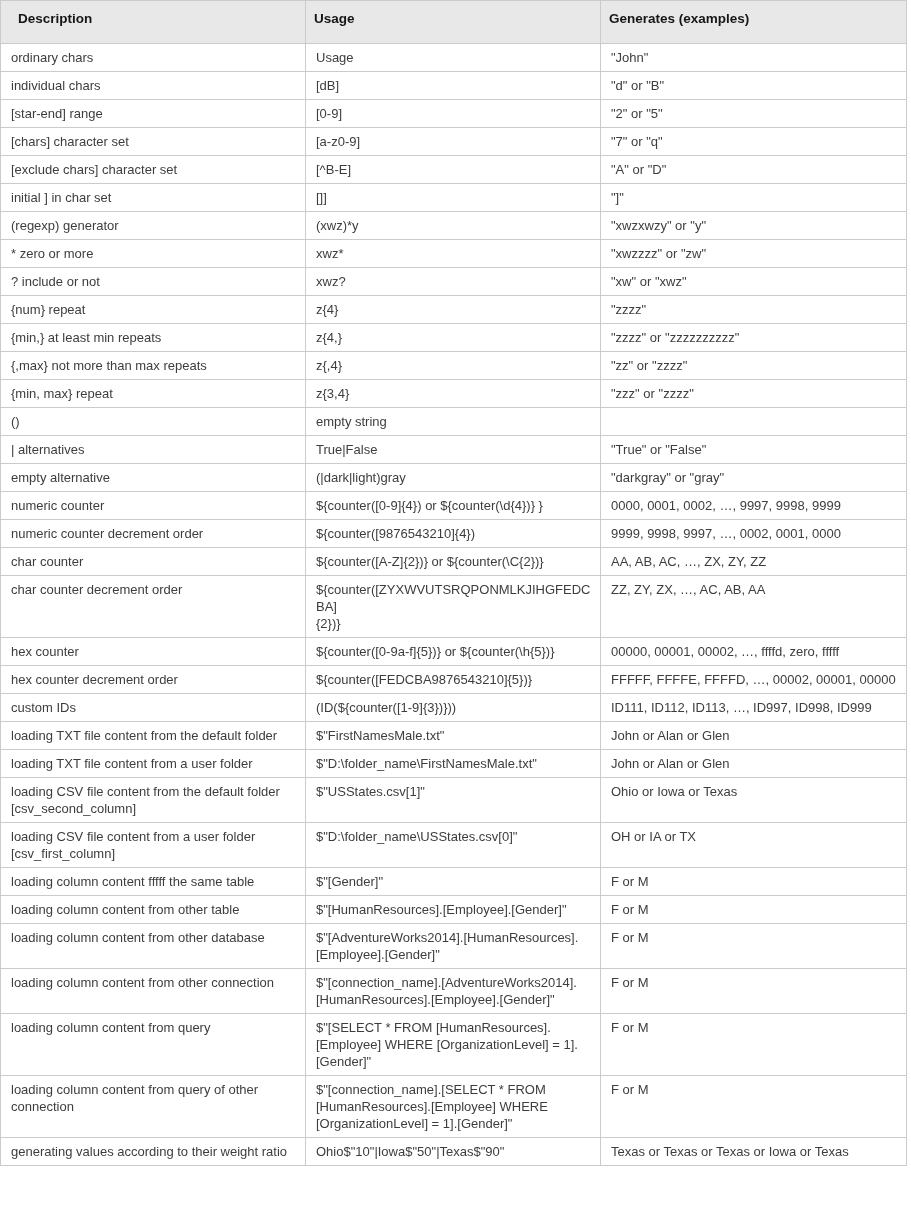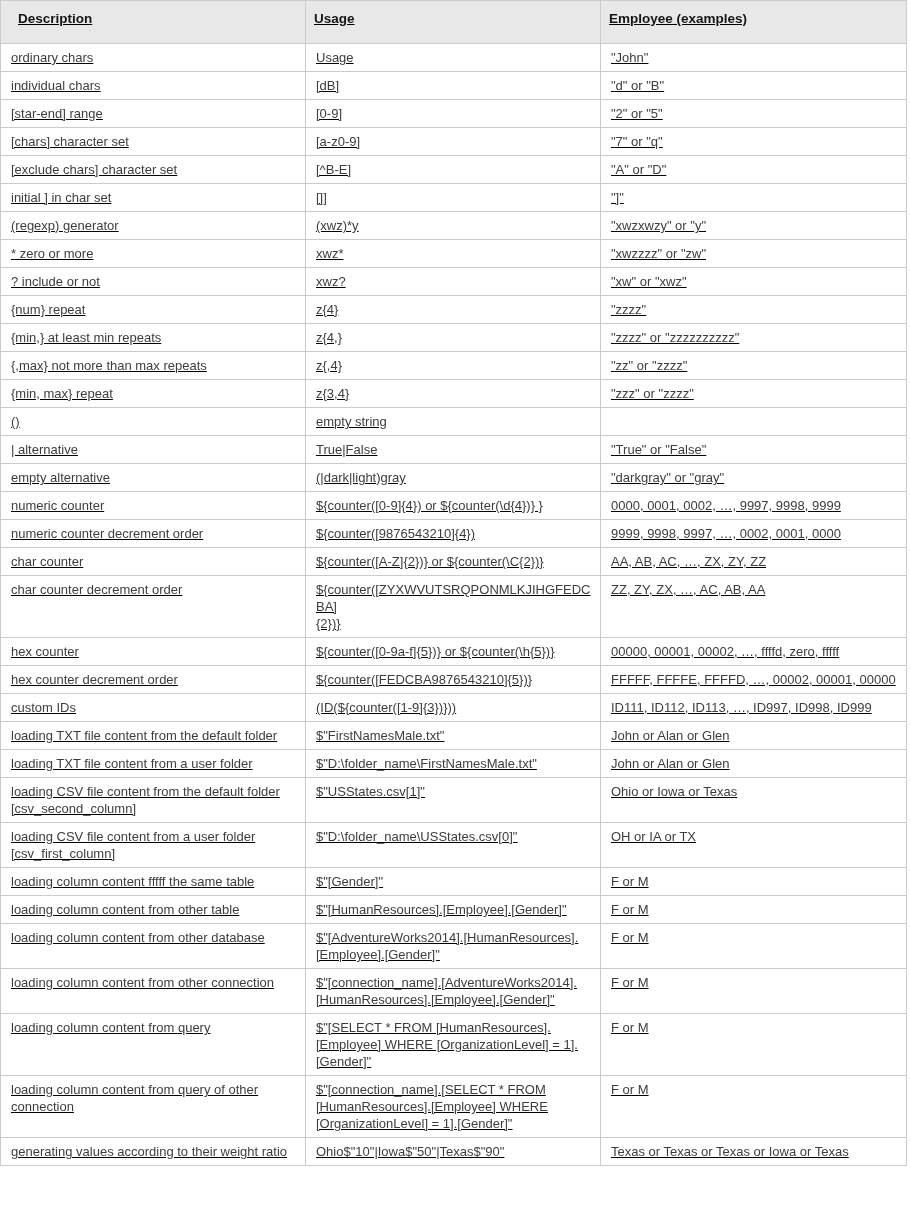--- a/index.html
+++ b/index.html
@@ -14,21 +14,20 @@
     padding:0;
     background:var(--page-bg);
     font-family:"Liberation Sans","DejaVu Sans",sans-serif;
   }
   .page{
     width:911px;
     height:1166px;
     box-sizing:border-box;
     background:var(--page-bg);
     overflow:hidden;
-    text-decoration:underline;
   }
   table.doc-table{
     border-collapse:collapse;
     table-layout:fixed;
     width:906px;
   }
   .doc-table th,
   .doc-table td{
     border:1px solid var(--border);
     text-align:left;
@@ -62,21 +61,21 @@
   <table class="doc-table">
     <colgroup>
       <col style="width:305px">
       <col style="width:295px">
       <col style="width:306px">
     </colgroup>
     <thead>
       <tr>
           <th>Description</th>
           <th>Usage</th>
-          <th>Employee (examples)</th>
+          <th>Generates (examples)</th>
         </tr>
     </thead>
     <tbody>
         <tr>
           <td>ordinary chars</td>
           <td>Usage</td>
           <td>"John"</td>
         </tr>
         <tr>
           <td>individual chars</td>
@@ -137,21 +136,21 @@
           <td>{min, max} repeat</td>
           <td>z{3,4}</td>
           <td>"zzz" or "zzzz"</td>
         </tr>
         <tr>
           <td>()</td>
           <td>empty string</td>
           <td></td>
         </tr>
         <tr>
-          <td>| alternative</td>
+          <td>| alternatives</td>
           <td>True|False</td>
           <td>"True" or "False"</td>
         </tr>
         <tr>
           <td>empty alternative</td>
           <td>(|dark|light)gray</td>
           <td>"darkgray" or "gray"</td>
         </tr>
         <tr>
           <td>numeric counter</td>

